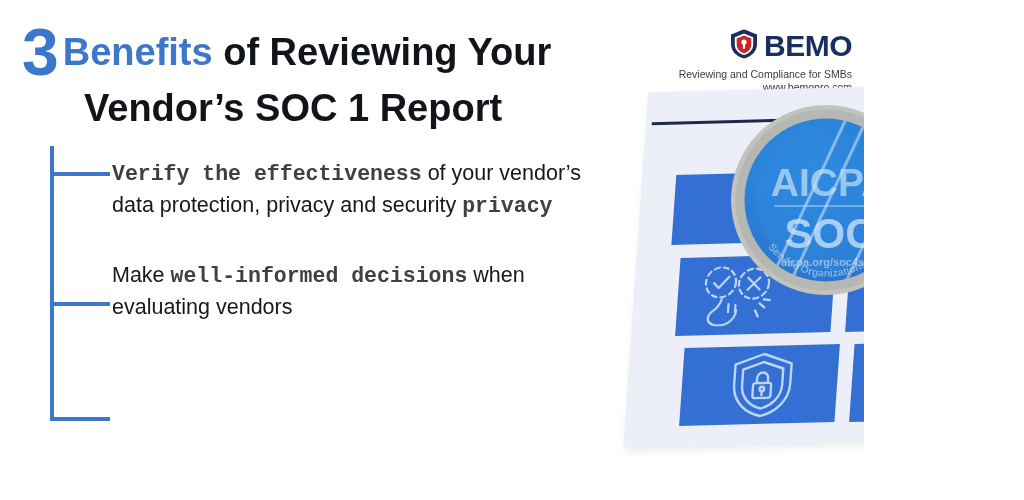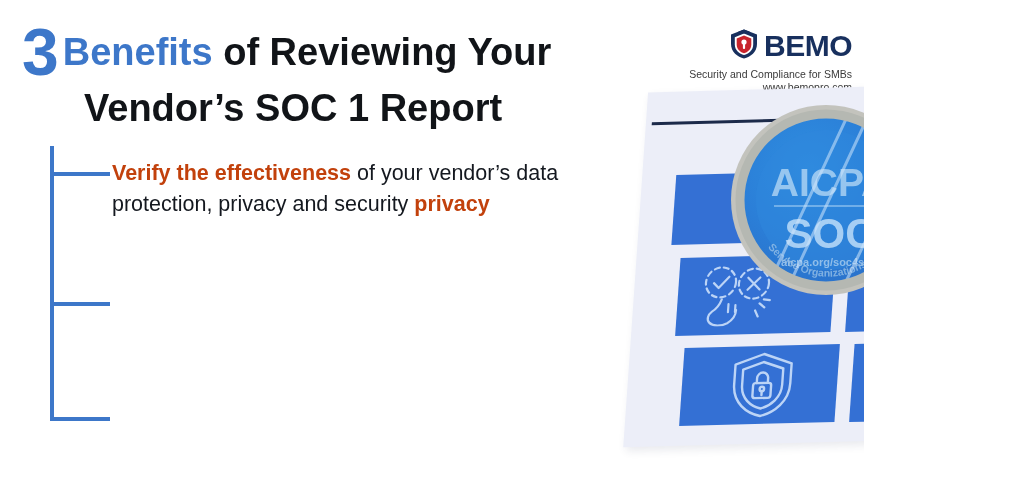--- a/index.html
+++ b/index.html
@@ -33,21 +33,21 @@
   }
   .bracket-arm {
     position:absolute; left:2px; width:58px; height:4px; background:#3d77c9;
   }
   #bracket-arm-1 { top:26px; }
   #bracket-arm-2 { top:156px; }
   #bracket-arm-3 { top:271px; }
 
   #bullets { position:absolute; left:112px; top:158px; width:500px; }
   .bullet { font-size:21.5px; line-height:1.42; color:#14181f; }
-  .bullet-text b { color:#c2410c; font-weight:bold; }
+  .bullet-text b { color:#404040; font-weight:bold;font-family:Liberation Mono, monospace; }
   #bullet-0 { margin-bottom:0; }
   #bullet-1 { margin-top:39px; }
   #bullet-2 { margin-top:39px; }
 
   
   #logo-block { position:absolute; right:12px; top:28px; text-align:right; }
   #logo-row { display:flex; align-items:center; justify-content:flex-end; gap:5px; }
   #logo-wordmark {
     font-size:30px; font-weight:bold; color:#18305e; letter-spacing:-0.5px;
     line-height:1;
@@ -118,37 +118,38 @@
 
   <div id="bracket-group">
     <div id="bracket-spine"></div>
     <div class="bracket-arm" id="bracket-arm-1"></div>
     <div class="bracket-arm" id="bracket-arm-2"></div>
     <div class="bracket-arm" id="bracket-arm-3"></div>
   </div>
 
   <div id="bullets">
     <div class="bullet" id="bullet-0"><span class="bullet-text"><b>Verify the effectiveness</b><span> of your vendor’s data protection, privacy and security </span><b>privacy</b></span></div>
+    <div class="bullet" id="bullet-1"><span class="bullet-text"><span>Make </span><b>well-informed decisions</b><span> when evaluating vendors</span></span></div>
   </div>
 
   <div id="logo-block">
     <div id="logo-row">
       <span>
         <svg width="30" height="32" viewBox="0 0 30 32">
           <path d="M15 1.5 L28 6.5 V16 C28 24 21.5 29 15 30.5 C8.5 29 2 24 2 16 V6.5 Z" fill="#18305e"></path>
           <path d="M15 5.5 L24.2 9.2 V16.4 C24.2 22.2 19.6 25.8 15 27 C10.4 25.8 5.8 22.2 5.8 16.4 V9.2 Z" fill="#ffffff"></path>
           <path d="M15 7.5 L22.3 10.4 V16.4 C22.3 21.2 18.6 24.2 15 25.2 C11.4 24.2 7.7 21.2 7.7 16.4 V10.4 Z" fill="#c8242c"></path>
           <circle cx="15" cy="14" r="2.6" fill="#ffffff"></circle>
           <rect x="13.9" y="15.4" width="2.2" height="5.6" rx="1" fill="#ffffff"></rect>
           <path d="M15 1.5 L21 3.8 L15 5.4 L9 3.8 Z" fill="#18305e"></path>
         </svg>
       </span>
       <span id="logo-wordmark">BEMO</span>
     </div>
-    <div id="logo-tagline">Security and Compliance for SMBs</div>
+    <div id="logo-tagline">Reviewing and Compliance for SMBs</div>
     <div id="logo-url">www.bemopro.com</div>
   </div>
 
   <div id="illustration">
 
     <div id="doc-board"></div>
     <div id="doc-rule"></div>
 
     <div class="tile" id="tile-1"></div>
     <div class="tile" id="tile-2"></div>

